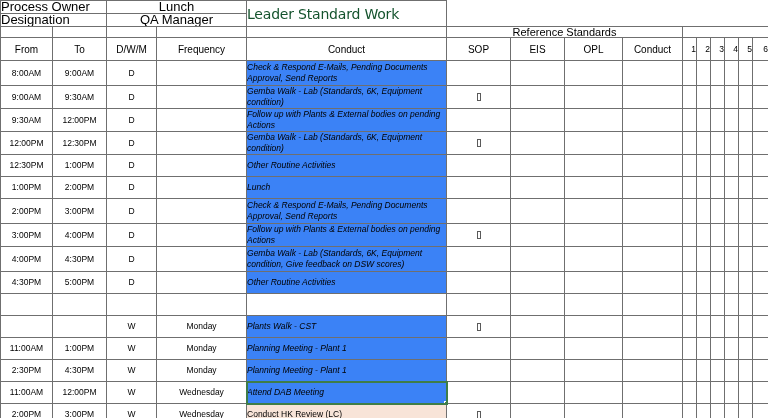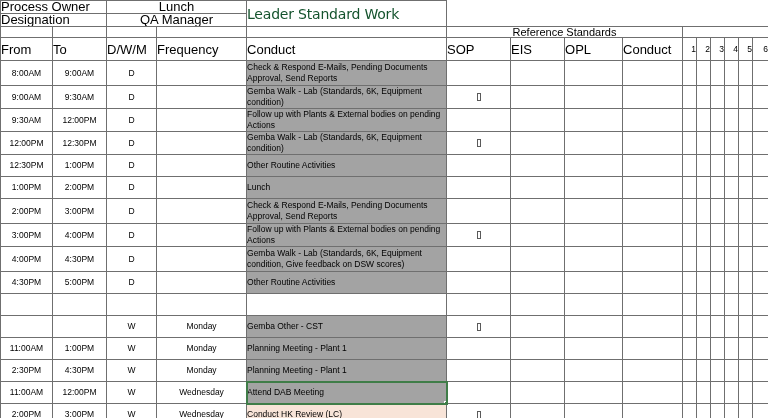--- a/index.html
+++ b/index.html
@@ -56,21 +56,22 @@
     text-align: left;
     white-space: nowrap;
     line-height: 14px;
   }
 
   
   .colhdr {
     height: 23px;
     border: 1px solid #6f6f6f;
     font-weight: bold;
-    font-size: 13px;
+    font-size: 10px;
+    text-align: center;
     line-height: 11px;
     padding: 0 1px;
   }
   .refhdr {
     height: 11px;
     border: 1px solid #6f6f6f;
     font-weight: bold;
     font-size: 11px;
     text-align: center;
     line-height: 10px;
@@ -92,21 +93,21 @@
     padding: 0 3px;
     height: 22px;
   }
   .c-time   { text-align: center; white-space: nowrap; }
   .c-dwm    { text-align: center; }
   .c-freq   { text-align: center; }
   .c-act    { text-align: left; padding-left: 4px; }
   .c-mark   { text-align: center; font-size: 9px; }
   .c-blank  { }
 
-  .yellow { background: #a3a3a3; }
+  .yellow { background: #3b82f6; font-style: italic; }
   .peach  { background: #f8e4d8; }
   .white  { background: #ffffff; }
 
   .tall { height: 25px; }
 
   
   .tofu {
     display: inline-block;
     width: 4px;
     height: 8px;
@@ -383,21 +384,21 @@
         <td class="dcell c-blank"></td>
         <td class="dcell c-blank"></td>
         <td class="dcell c-blank"></td>
         <td class="dcell c-blank"></td>
       </tr>
       <tr>
         <td class="dcell c-time"></td>
         <td class="dcell c-time"></td>
         <td class="dcell c-dwm">W</td>
         <td class="dcell c-freq">Monday</td>
-        <td class="dcell c-act yellow">Gemba Other - CST</td>
+        <td class="dcell c-act yellow">Plants Walk - CST</td>
         <td class="dcell c-mark"><span class="tofu"></span></td>
         <td class="dcell c-mark"></td>
         <td class="dcell c-mark"></td>
         <td class="dcell c-mark"></td>
         <td class="dcell c-blank"></td>
         <td class="dcell c-blank"></td>
         <td class="dcell c-blank"></td>
         <td class="dcell c-blank"></td>
         <td class="dcell c-blank"></td>
         <td class="dcell c-blank"></td>

